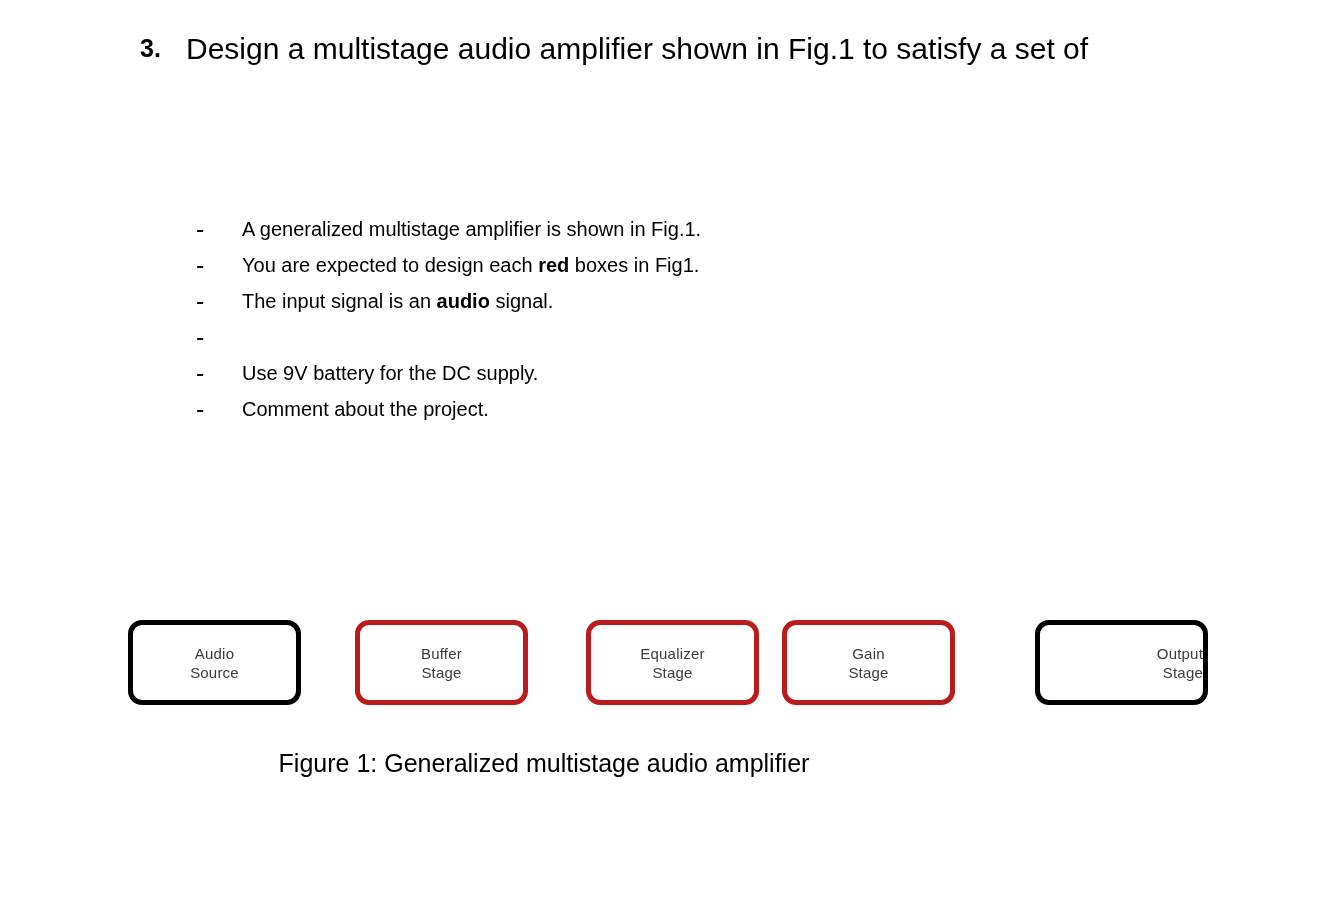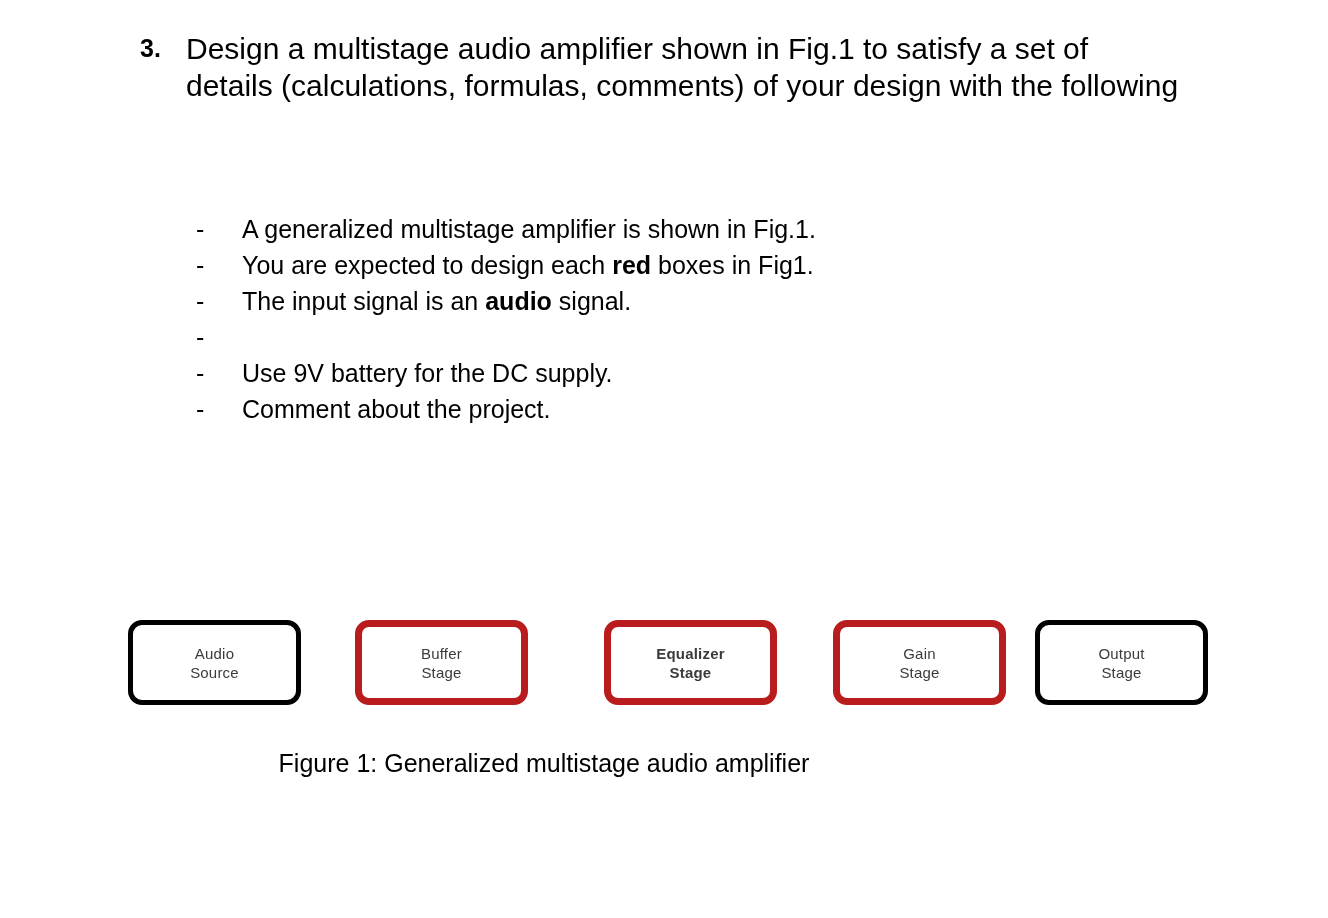--- a/index.html
+++ b/index.html
@@ -62,21 +62,21 @@
     line-height: 36px;
   }
   .bullet-mark {
     width: 46px;
     flex: 0 0 46px;
     font-size: 25px;
     line-height: 36px;
   }
   .bullet-text {
     flex: 1 1 auto;
-    font-size: 25px;
+    font-size: 20px;
     line-height: 36px;
   }
   .bullet-text.justified {
     text-align: justify;
     text-justify: inter-word;
   }
   .bullet-text.justified > .just-line {
     display: block;
   }
   .bullet-text b {
@@ -103,21 +103,21 @@
     flex-direction: column;
     align-items: center;
     justify-content: center;
     color: #3b3b3b;
     font-size: 15px;
     line-height: 19px;
     text-align: center;
     letter-spacing: 0.2px;
   }
   .stage-box.black { border: 5px solid #000000; }
-  .stage-box.red   { border: 7px solid #b91c1c; }
+  .stage-box.red   { border: 5px solid #b91c1c; }
 
   .stage-line {
     display: block;
   }
 
   
   .caption {
     position: absolute;
     left: 0;
     top: 746px;
@@ -129,21 +129,20 @@
   }
 </style>
 </head>
 <body>
 
 <div class="question">
   <div class="q-row">
     <div class="q-number">3.</div>
     <div class="q-body">
       <span class="just-line">Design a multistage audio amplifier shown in Fig.1 to satisfy a set of</span>
-      <span class="just-line">details (calculations, formulas, comments) of your design with the following</span>
     </div>
   </div>
 </div>
 
 <div class="bullets">
 
   <div class="bullet-row">
     <div class="bullet-mark">-</div>
     <div class="bullet-text">A generalized multistage amplifier is shown in Fig.1.</div>
   </div>
@@ -181,30 +180,30 @@
   <div class="stage-box black" style="left:128px;">
     <span class="stage-line">Audio</span>
     <span class="stage-line">Source</span>
   </div>
 
   <div class="stage-box red" style="left:355px;">
     <span class="stage-line">Buffer</span>
     <span class="stage-line">Stage</span>
   </div>
 
-  <div class="stage-box red" style="left:604px;font-weight:bold;">
+  <div class="stage-box red" style="left:586px;">
     <span class="stage-line">Equalizer</span>
     <span class="stage-line">Stage</span>
   </div>
 
-  <div class="stage-box red" style="left:833px;">
+  <div class="stage-box red" style="left:782px;">
     <span class="stage-line">Gain</span>
     <span class="stage-line">Stage</span>
   </div>
 
-  <div class="stage-box black" style="left:1035px;">
+  <div class="stage-box black" style="left:1035px;align-items:flex-end;">
     <span class="stage-line">Output</span>
     <span class="stage-line">Stage</span>
   </div>
 
 </div>
 
 <div class="caption">Figure 1: Generalized multistage audio amplifier</div>
 
 </body></html>

